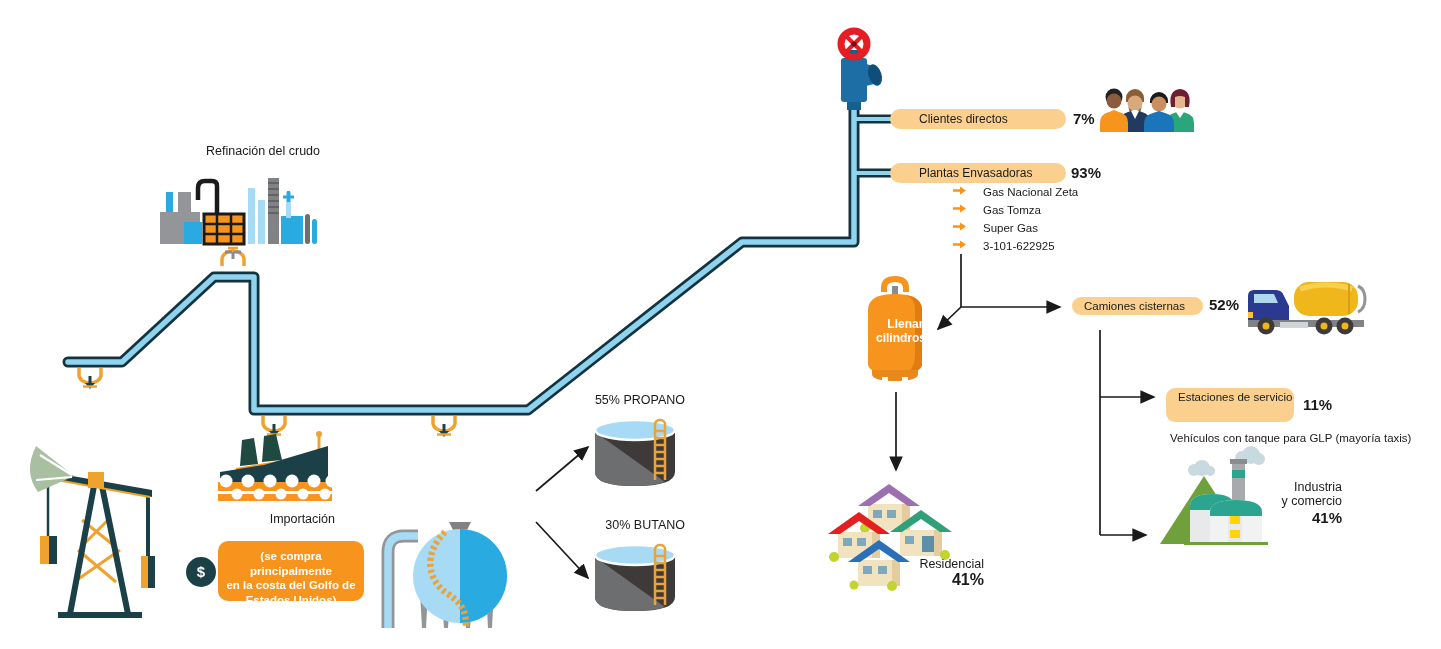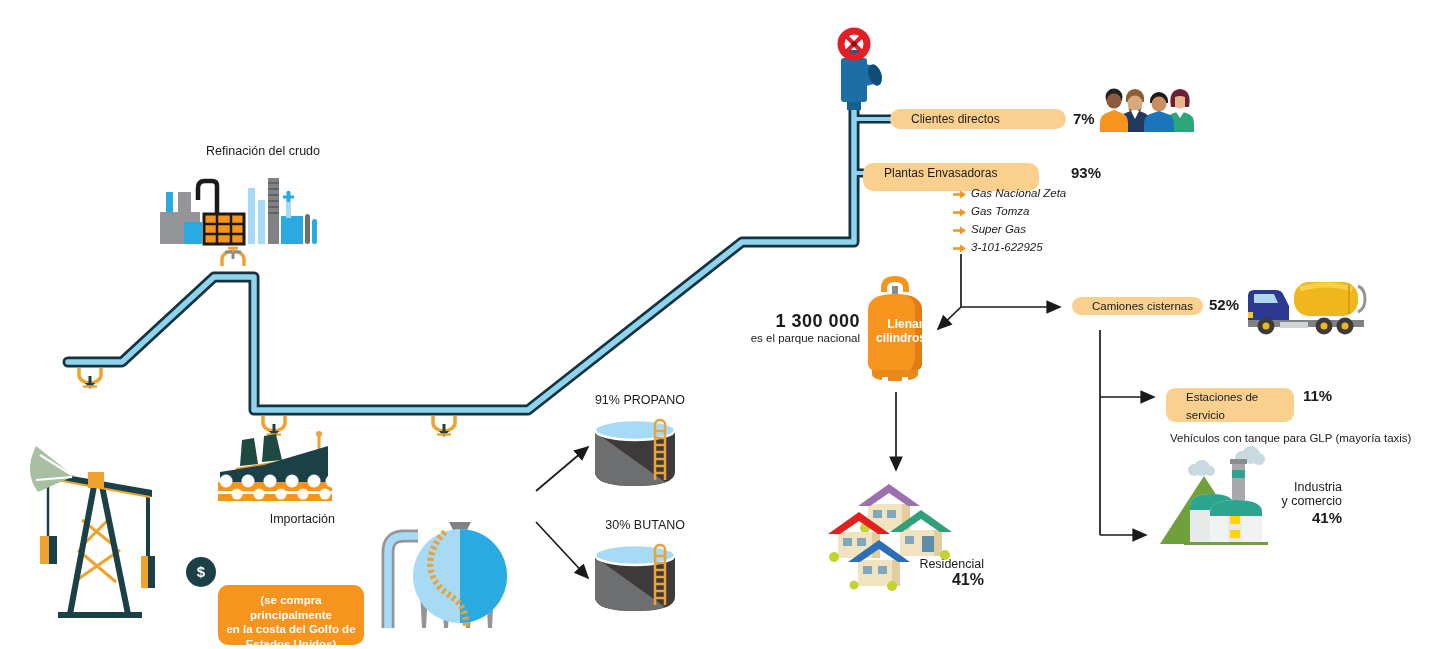--- a/index.html
+++ b/index.html
@@ -3,26 +3,26 @@
 <meta charset="utf-8">
 <style>
   html,body{margin:0;padding:0;background:#fff;}
   #canvas{position:relative;width:1441px;height:649px;background:#fff;overflow:hidden;
           font-family:"Liberation Sans",sans-serif;color:#1a1a1a;}
   .abs{position:absolute;}
   .lbl{font-size:12.5px;line-height:1.15;text-align:right;}
   .pre{white-space:pre-line;}
   .pct{font-weight:bold;font-size:15px;}
   .pill{background:#FBD08E;border-radius:10px;font-size:12px;line-height:20px;
-        padding-left:21px;box-sizing:border-box;}
-  .pill.sm{font-size:11.5px;line-height:18px;border-radius:9px;padding-left:20px;}
-  .company-row{display:flex;align-items:flex-end;gap:5px;height:13px;margin-bottom:5px;
-               font-size:11.5px;font-style:italic;}
+        padding-left:29px;box-sizing:border-box;}
+  .pill.sm{font-size:11.5px;line-height:18px;border-radius:9px;padding-left:12px;}
+  .company-row{display:flex;align-items:flex-start;gap:17px;height:13px;margin-bottom:5px;
+               font-size:11.5px;}
   .moneybox{background:#F7941E;border-radius:10px;color:#fff;font-weight:bold;
-            font-size:11.5px;line-height:1.27;text-align:center;padding:8px 4px;box-sizing:border-box;margin-top:44px;}
+            font-size:11.5px;line-height:1.27;text-align:center;padding:8px 4px;box-sizing:border-box;}
   .dollar{background:#1C4048;border-radius:50%;color:#fff;font-weight:bold;font-size:15px;
           width:30px;height:30px;line-height:30px;text-align:center;}
   .bignum{font-weight:bold;font-size:18px;line-height:1.1;letter-spacing:.5px;}
   .bigcap{font-size:11.5px;font-weight:normal;letter-spacing:0;}
   .cyltxt{color:#fff;font-weight:bold;font-size:12px;line-height:1.2;text-align:right;}
   svg{display:block;}
 </style>
 </head>
 <body>
 
@@ -308,27 +308,27 @@
 
 
   <div class="abs lbl" style="left:215px;top:512px;width:120px">Importación</div>
 
   <div class="abs moneybox pre" style="left:218px;top:541px;width:146px;height:60px">(se compra principalmente
 en la costa del Golfo de
 Estados Unidos)</div>
   <div class="abs dollar" style="left:186px;top:557px">$</div>
 
 
-  <div class="abs lbl" style="left:585px;top:393px;width:100px">91% PROPANO</div>
+  <div class="abs lbl" style="left:585px;top:393px;width:100px">55% PROPANO</div>
   <div class="abs lbl" style="left:585px;top:518px;width:100px">30% BUTANO</div>
 
   <div class="abs pill" style="left:890px;top:109px;width:176px;height:20px">Clientes directos</div>
   <div class="abs pct" style="left:1073px;top:110px;width:40px">7%</div>
 
-  <div class="abs pill" style="left:863px;top:163px;width:176px;height:28px">Plantas Envasadoras</div>
+  <div class="abs pill" style="left:890px;top:163px;width:176px;height:20px">Plantas Envasadoras</div>
   <div class="abs pct" style="left:1071px;top:164px;width:44px">93%</div>
 
   <div class="abs" style="left:953px;top:186px">
     <div class="company-row">
       <svg width="13" height="9" viewBox="0 0 13 9">
           <path d="M0,3.2 h7 V0.4 L13,4.5 7,8.6 V5.8 H0 z" fill="#F7941E"></path>
         </svg>
       <span>Gas Nacional Zeta</span>
     </div>
     <div class="company-row">
@@ -344,32 +344,28 @@
       <span>Super Gas</span>
     </div>
     <div class="company-row">
       <svg width="13" height="9" viewBox="0 0 13 9">
           <path d="M0,3.2 h7 V0.4 L13,4.5 7,8.6 V5.8 H0 z" fill="#F7941E"></path>
         </svg>
       <span>3-101-622925</span>
     </div>
   </div>
 
-  <div class="abs" style="left:730px;top:312px;width:130px;text-align:right">
-    <div class="bignum">1 300 000</div>
-    <div class="bigcap">es el parque nacional</div>
-  </div>
   <div class="abs cyltxt pre" style="left:864px;top:317px;width:62px">Llenan
 cilindros</div>
 
   <div class="abs pill sm" style="left:1072px;top:297px;width:131px;height:18px">Camiones cisternas</div>
   <div class="abs pct" style="left:1209px;top:296px;width:40px">52%</div>
 
   <div class="abs pill sm" style="left:1166px;top:388px;width:128px;height:34px">Estaciones de servicio</div>
-  <div class="abs pct" style="left:1303px;top:387px;width:40px">11%</div>
+  <div class="abs pct" style="left:1303px;top:396px;width:40px">11%</div>
   <div class="abs" style="left:1170px;top:432px;width:250px;font-size:11.5px">Vehículos con tanque para GLP (mayoría taxis)</div>
 
   <div class="abs lbl" style="left:898px;top:557px;width:86px">
     <div>Residencial</div>
     <div class="pct" style="font-size:16px">41%</div>
   </div>
 
   <div class="abs lbl" style="left:1258px;top:480px;width:84px">
     <div class="pre">Industria
 y comercio</div>

